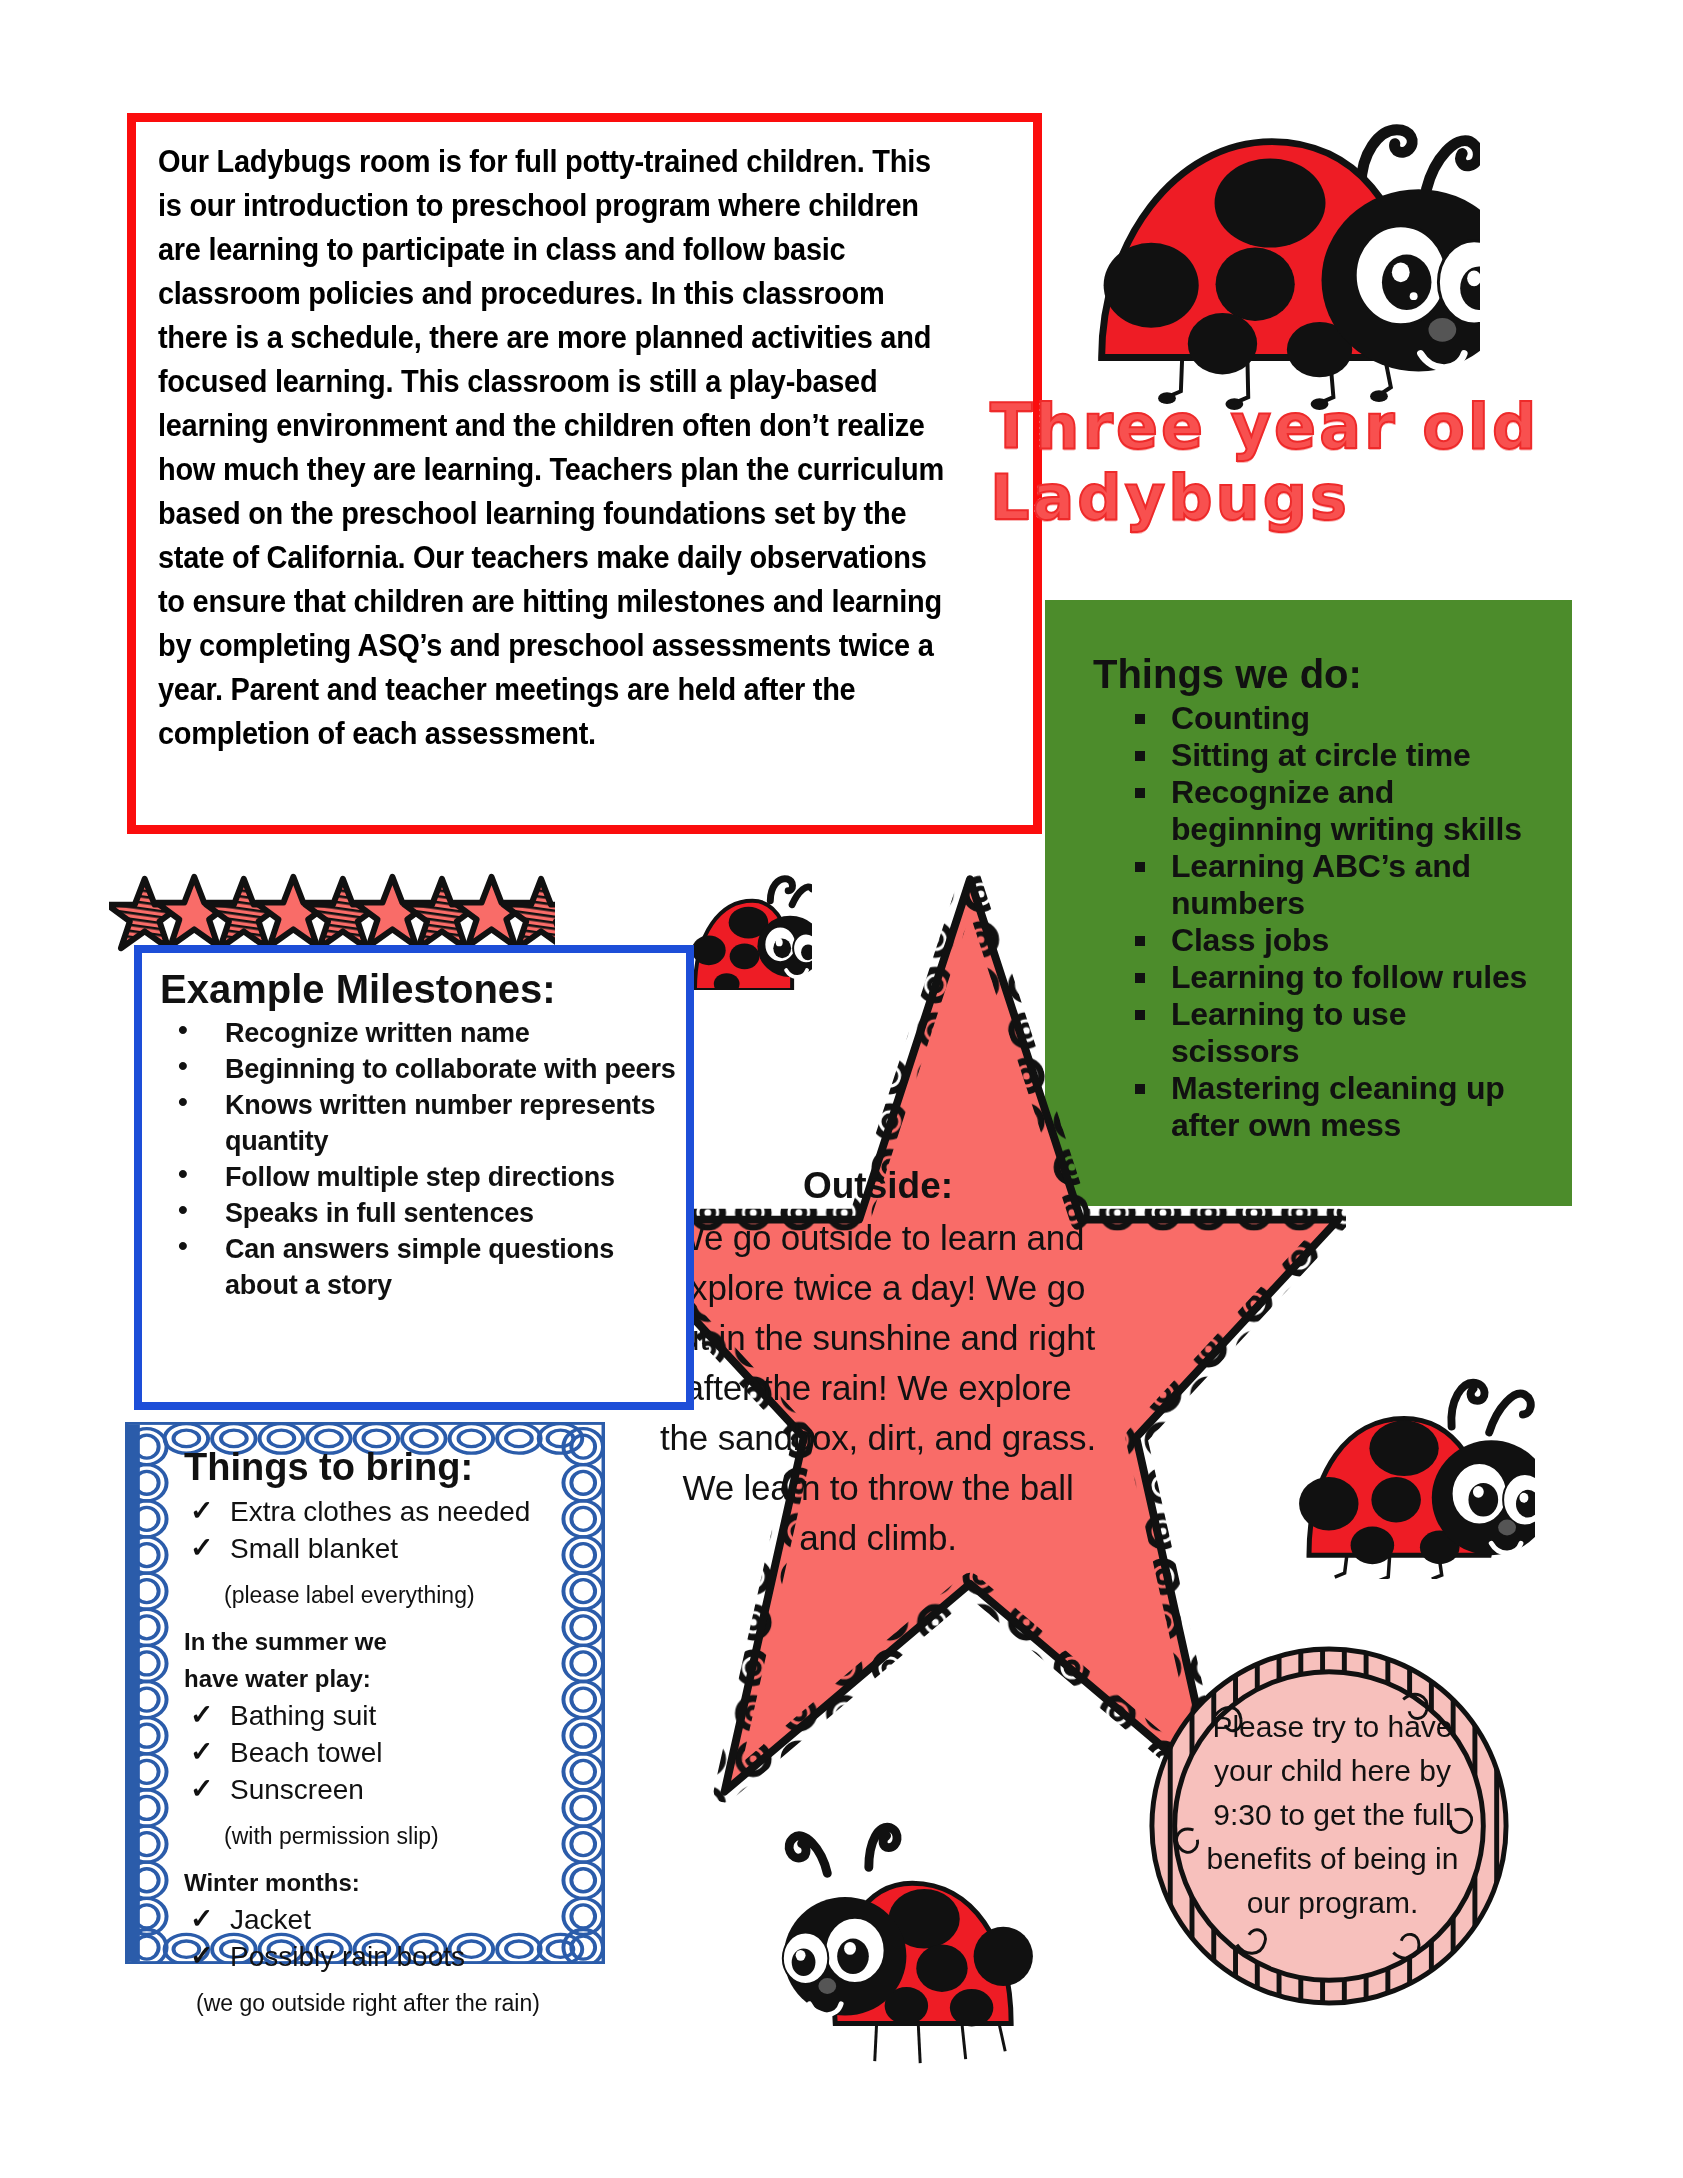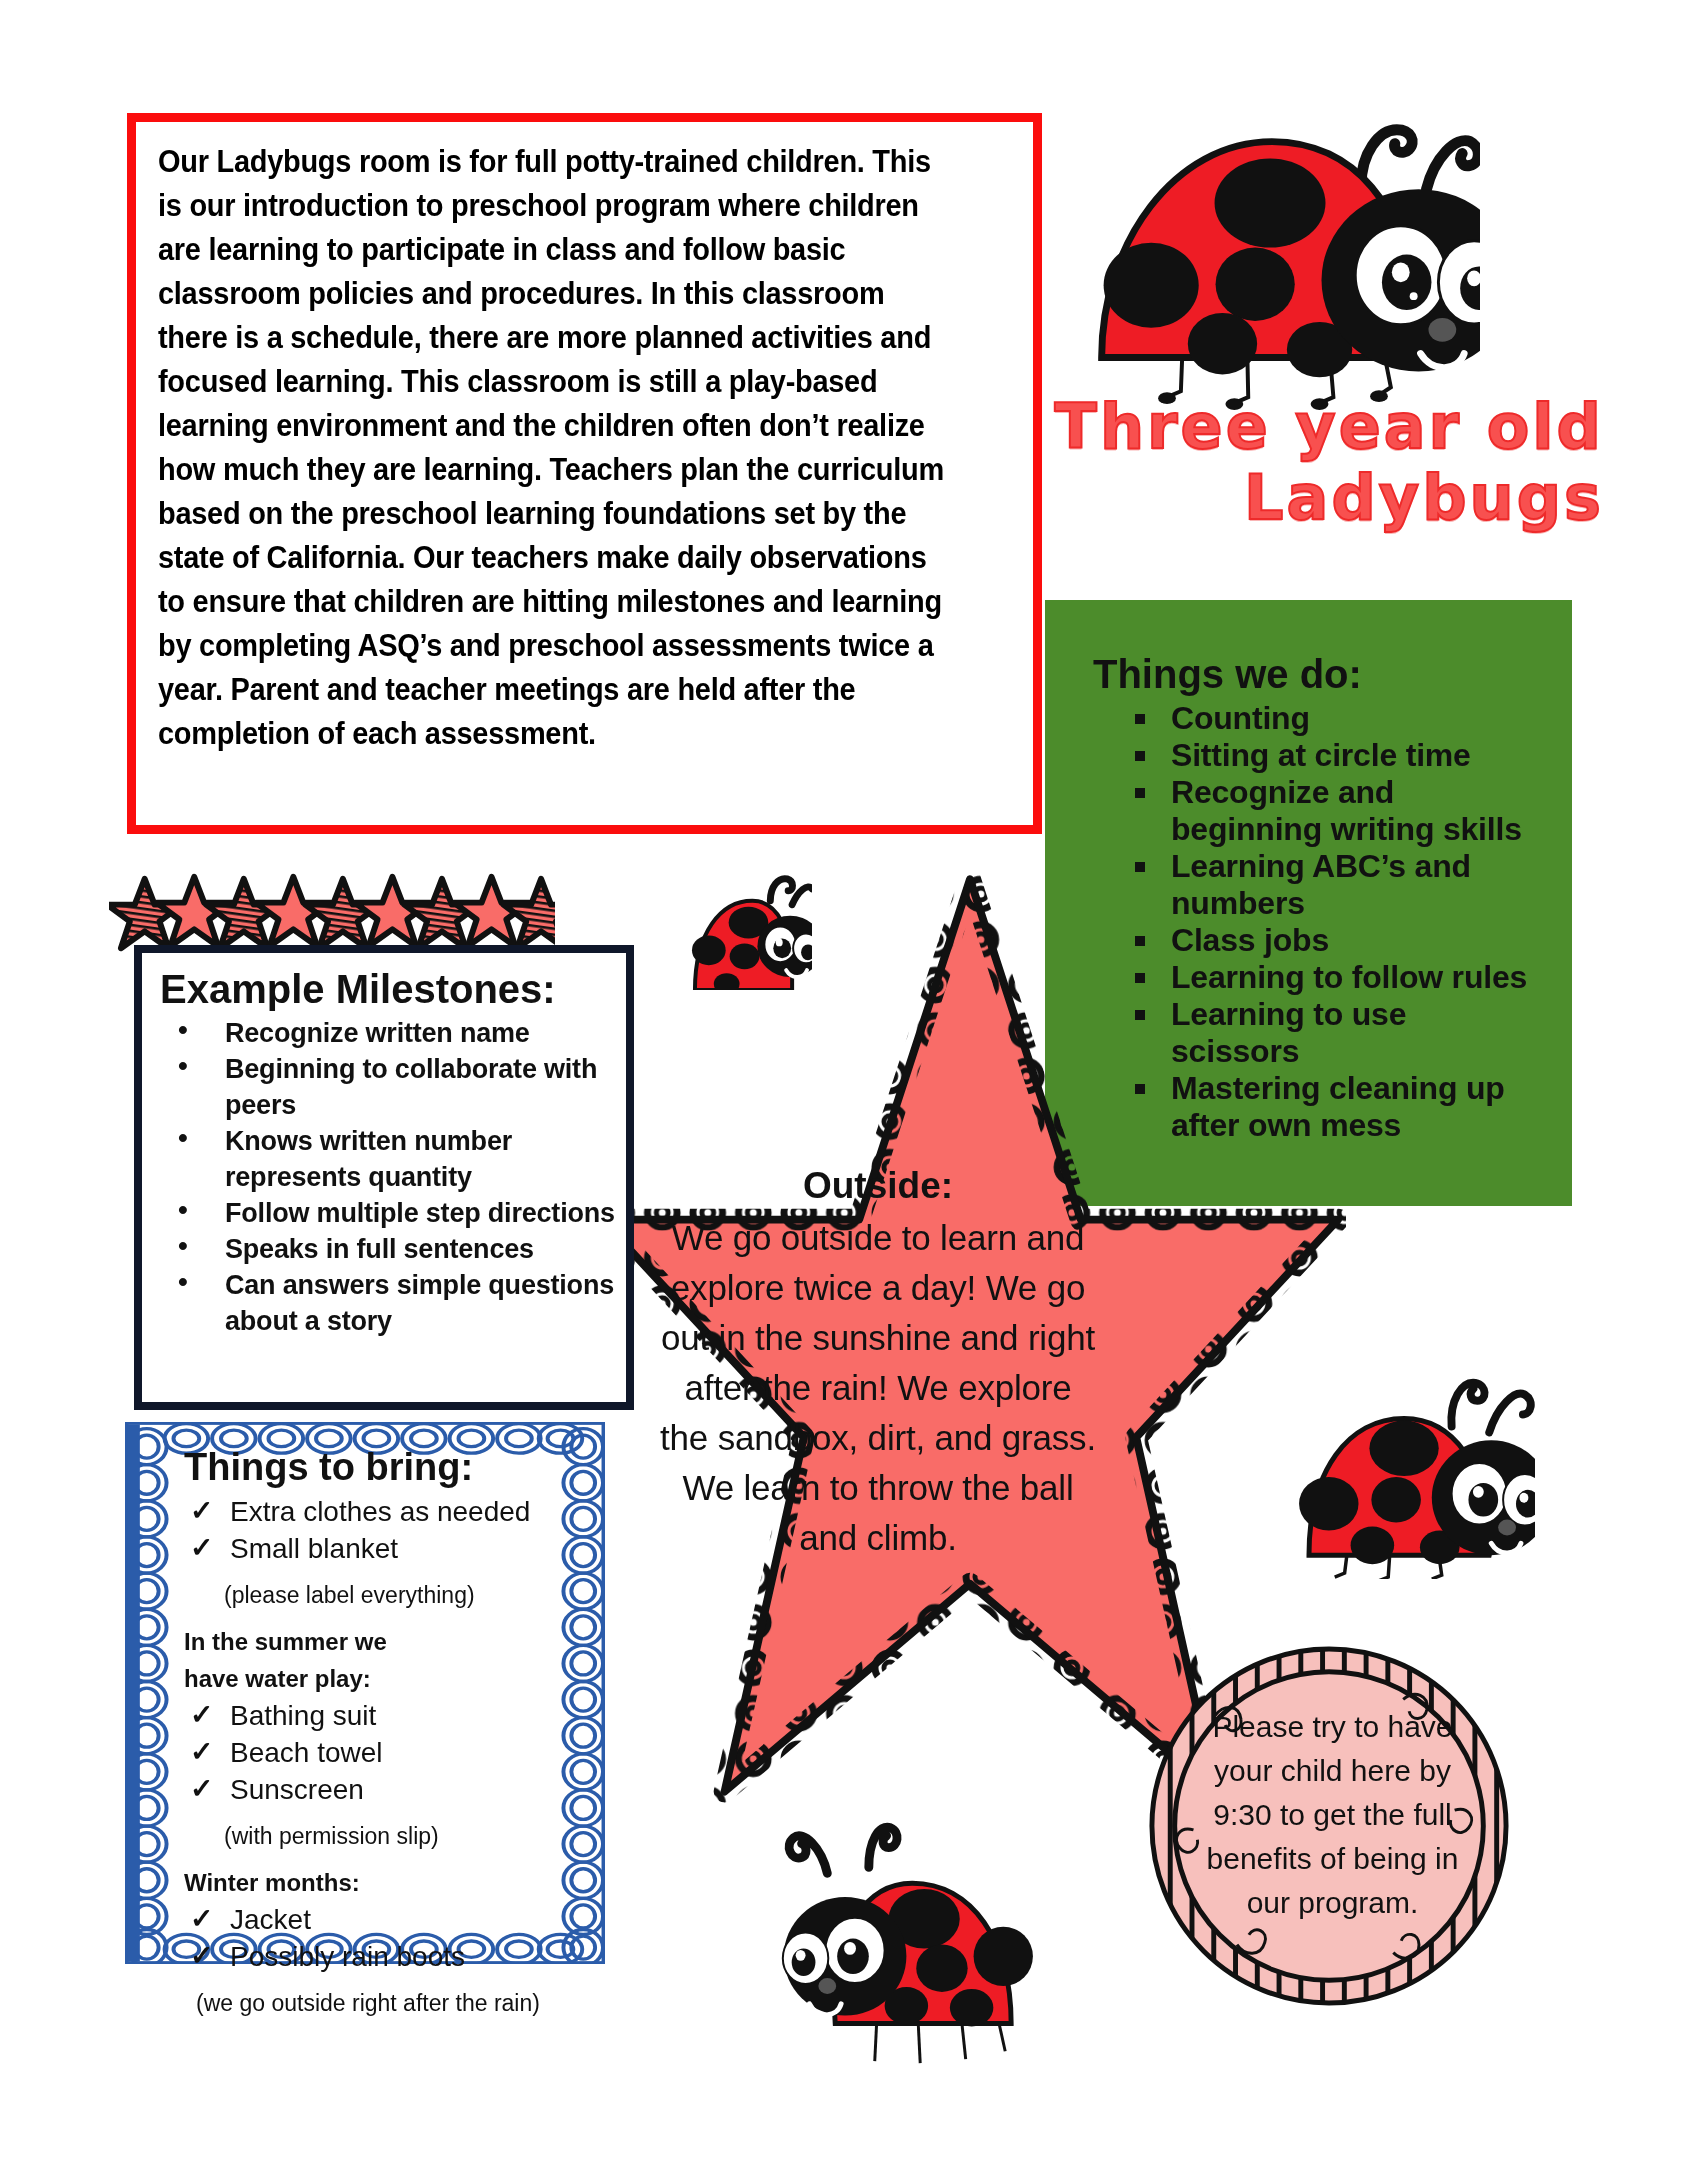--- a/index.html
+++ b/index.html
@@ -28,21 +28,21 @@
     line-height:44px;
     letter-spacing:-0.3px;
     color:#000000;
     transform:scaleX(0.935);
     transform-origin:left top;
   }
 
   
   #title-wrap{
     position:absolute;left:990px;top:391px;width:614px;
-    text-align:right;
+    text-align:left;
   }
   .title-line{
     font-family:"DejaVu Sans", sans-serif;
     font-weight:bold;
     font-size:62px;
     line-height:71px;
     letter-spacing:3px;
     color:#f8504f;
     -webkit-text-stroke:2px #ee2a2a;
     text-shadow:0 2px 0 rgba(238,42,42,.35);
@@ -114,22 +114,22 @@
   #twd-list li::before{
     content:"";position:absolute;left:4px;top:14px;
     width:10px;height:10px;background:#111;
   }
 
   
   #star-strip{position:absolute;left:109px;top:863px;width:446px;height:89px;}
 
   
   #milestones-box{
-    position:absolute;left:134px;top:945px;width:500px;height:465px;
-    background:#ffffff;border:8px solid #0f172a;box-sizing:border-box;
+    position:absolute;left:134px;top:945px;width:560px;height:465px;
+    background:#ffffff;border:8px solid #1d4ed8;box-sizing:border-box;
     z-index:5;
   }
   #ms-content{position:absolute;left:18px;top:12px;right:10px;}
   #ms-list{list-style:none;margin:2px 0 0 0;padding:0;}
   #ms-list li{
     position:relative;
     font-weight:bold;font-size:27px;line-height:36px;color:#111;
     padding-left:65px;letter-spacing:-0.2px;
   }
   #ms-list li::before{

